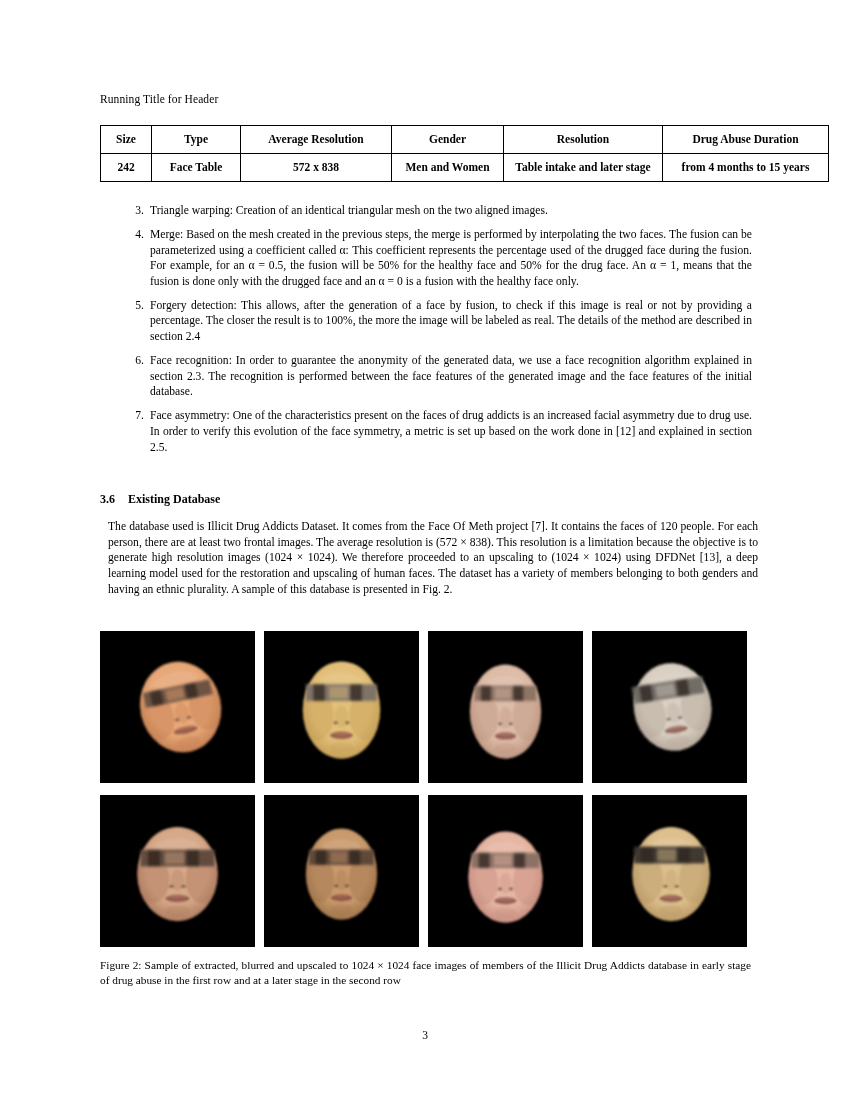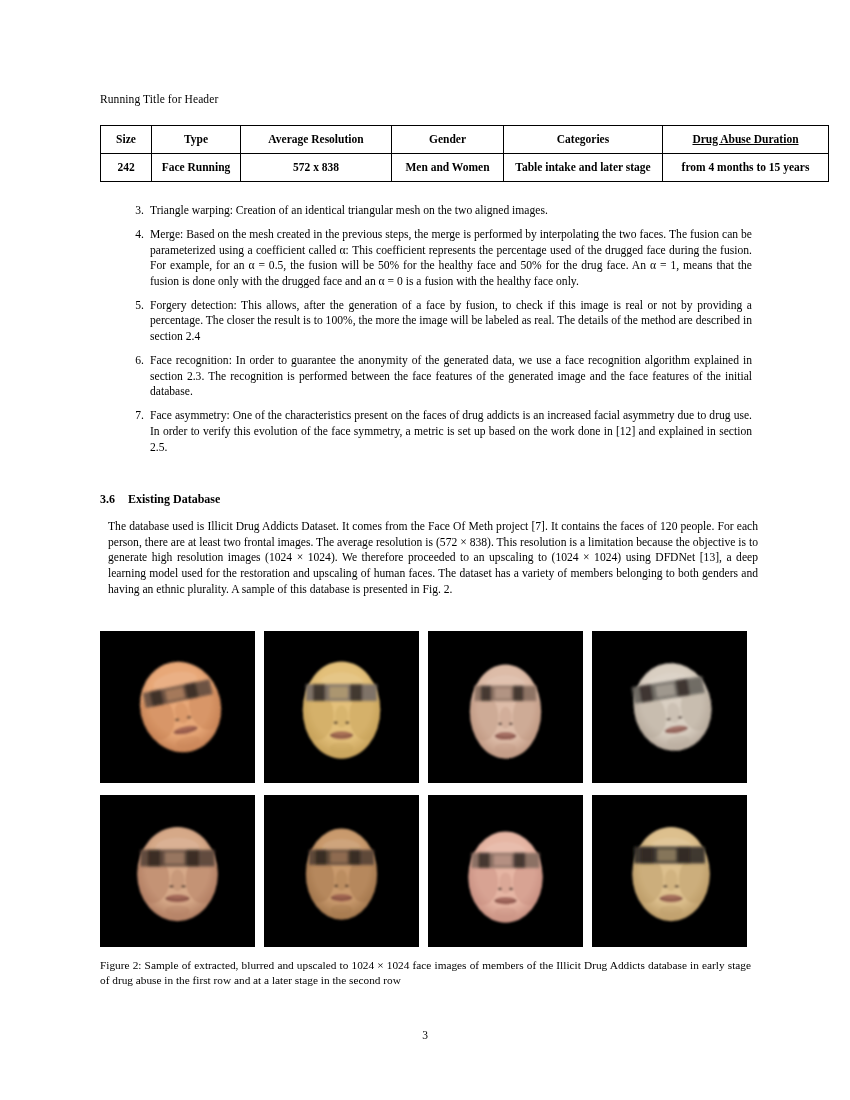--- a/index.html
+++ b/index.html
@@ -68,21 +68,21 @@
   }
   table.data-table td {
     font-weight: bold;
     height: 19px;
   }
   .col-size   { width: 46px; }
   .col-type   { width: 84px; }
   .col-res    { width: 146px; }
   .col-gender { width: 107px; }
   .col-cat    { width: 154px; }
-  .col-dur    { width: 161px; text-decoration: underline; }
+  .col-dur    { width: 161px; }
 
   
   .enum-list {
     position: absolute;
     left: 127px;
     top: 203px;
     width: 625px;
   }
   .enum-item {
     position: relative;
@@ -172,28 +172,28 @@
 
 
   <div class="tbl-wrap">
     <table class="data-table">
       <thead>
         <tr>
           <th class="col-size">Size</th>
           <th class="col-type">Type</th>
           <th class="col-res">Average Resolution</th>
           <th class="col-gender">Gender</th>
-          <th class="col-cat">Categories</th>
+          <th class="col-cat">Resolution</th>
           <th class="col-dur">Drug Abuse Duration</th>
         </tr>
       </thead>
       <tbody>
         <tr>
           <td>242</td>
-          <td>Face Running</td>
+          <td>Face Table</td>
           <td>572 x 838</td>
           <td>Men and Women</td>
           <td>Table intake and later stage</td>
           <td>from 4 months to 15 years</td>
         </tr>
       </tbody>
     </table>
   </div>
 
   <div class="enum-list">

